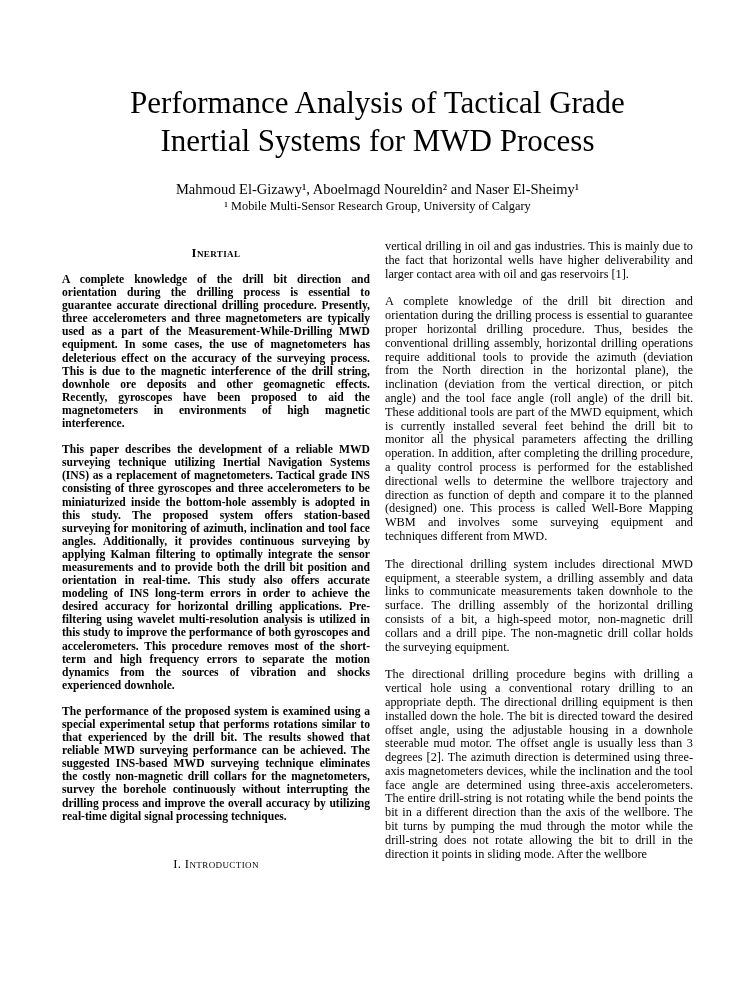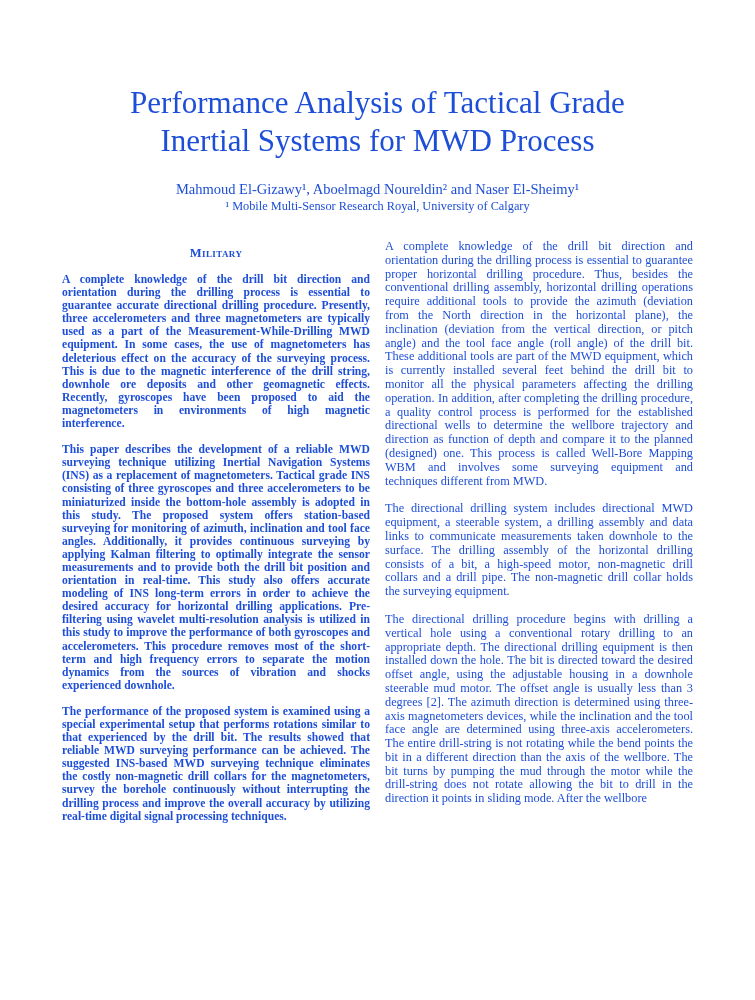--- a/index.html
+++ b/index.html
@@ -5,21 +5,21 @@
   html, body {
     margin: 0;
     padding: 0;
     background: #ffffff;
   }
   .page {
     position: relative;
     width: 755px;
     height: 940px;
     background: #ffffff;
-    color: #1d4ed8;
+    color: #000000;
     font-family: "Liberation Serif", serif;
     overflow: hidden;
   }
   
   .header {
     padding-top: 84px;
     text-align: center;
   }
   .title {
     font-size: 31px;
@@ -88,33 +88,35 @@
   }
 </style>
 </head>
 <body>
 
 <div class="page">
 
   <div class="header">
     <h1 class="title">Performance Analysis of Tactical Grade Inertial Systems for MWD Process</h1>
     <div class="authors">Mahmoud El-Gizawy¹, Aboelmagd Noureldin² and Naser El-Sheimy¹</div>
-    <div class="affil">¹ Mobile Multi-Sensor Research Royal, University of Calgary</div>
+    <div class="affil">¹ Mobile Multi-Sensor Research Group, University of Calgary</div>
   </div>
 
   <div class="columns">
 
     <div class="col">
-      <h2 class="section-heading">Military</h2>
+      <h2 class="section-heading">Inertial</h2>
       <p class="abs">A complete knowledge of the drill bit direction and orientation during the drilling process is essential to guarantee accurate directional drilling procedure. Presently, three accelerometers and three magnetometers are typically used as a part of the Measurement-While-Drilling MWD equipment. In some cases, the use of magnetometers has deleterious effect on the accuracy of the surveying process. This is due to the magnetic interference of the drill string, downhole ore deposits and other geomagnetic effects. Recently, gyroscopes have been proposed to aid the magnetometers in environments of high magnetic interference.</p>
       <p class="abs">This paper describes the development of a reliable MWD surveying technique utilizing Inertial Navigation Systems (INS) as a replacement of magnetometers. Tactical grade INS consisting of three gyroscopes and three accelerometers to be miniaturized inside the bottom-hole assembly is adopted in this study. The proposed system offers station-based surveying for monitoring of azimuth, inclination and tool face angles. Additionally, it provides continuous surveying by applying Kalman filtering to optimally integrate the sensor measurements and to provide both the drill bit position and orientation in real-time. This study also offers accurate modeling of INS long-term errors in order to achieve the desired accuracy for horizontal drilling applications. Pre-filtering using wavelet multi-resolution analysis is utilized in this study to improve the performance of both gyroscopes and accelerometers. This procedure removes most of the short-term and high frequency errors to separate the motion dynamics from the sources of vibration and shocks experienced downhole.</p>
       <p class="abs">The performance of the proposed system is examined using a special experimental setup that performs rotations similar to that experienced by the drill bit. The results showed that reliable MWD surveying performance can be achieved. The suggested INS-based MWD surveying technique eliminates the costly non-magnetic drill collars for the magnetometers, survey the borehole continuously without interrupting the drilling process and improve the overall accuracy by utilizing real-time digital signal processing techniques.</p>
+      <h2 class="section-heading intro">I. Introduction</h2>
     </div>
 
     <div class="col">
+      <p class="body">vertical drilling in oil and gas industries. This is mainly due to the fact that horizontal wells have higher deliverability and larger contact area with oil and gas reservoirs [1].</p>
       <p class="body">A complete knowledge of the drill bit direction and orientation during the drilling process is essential to guarantee proper horizontal drilling procedure. Thus, besides the conventional drilling assembly, horizontal drilling operations require additional tools to provide the azimuth (deviation from the North direction in the horizontal plane), the inclination (deviation from the vertical direction, or pitch angle) and the tool face angle (roll angle) of the drill bit. These additional tools are part of the MWD equipment, which is currently installed several feet behind the drill bit to monitor all the physical parameters affecting the drilling operation. In addition, after completing the drilling procedure, a quality control process is performed for the established directional wells to determine the wellbore trajectory and direction as function of depth and compare it to the planned (designed) one. This process is called Well-Bore Mapping WBM and involves some surveying equipment and techniques different from MWD.</p>
       <p class="body">The directional drilling system includes directional MWD equipment, a steerable system, a drilling assembly and data links to communicate measurements taken downhole to the surface. The drilling assembly of the horizontal drilling consists of a bit, a high-speed motor, non-magnetic drill collars and a drill pipe. The non-magnetic drill collar holds the surveying equipment.</p>
       <p class="body">The directional drilling procedure begins with drilling a vertical hole using a conventional rotary drilling to an appropriate depth. The directional drilling equipment is then installed down the hole. The bit is directed toward the desired offset angle, using the adjustable housing in a downhole steerable mud motor. The offset angle is usually less than 3 degrees [2]. The azimuth direction is determined using three-axis magnetometers devices, while the inclination and the tool face angle are determined using three-axis accelerometers. The entire drill-string is not rotating while the bend points the bit in a different direction than the axis of the wellbore. The bit turns by pumping the mud through the motor while the drill-string does not rotate allowing the bit to drill in the direction it points in sliding mode. After the wellbore</p>
     </div>
 
   </div>
 
   <div class="footer">
     <span>0-7803-9454-2/06/$20.00/©2006 IEEE</span>
     <span class="pagenum">16</span>

